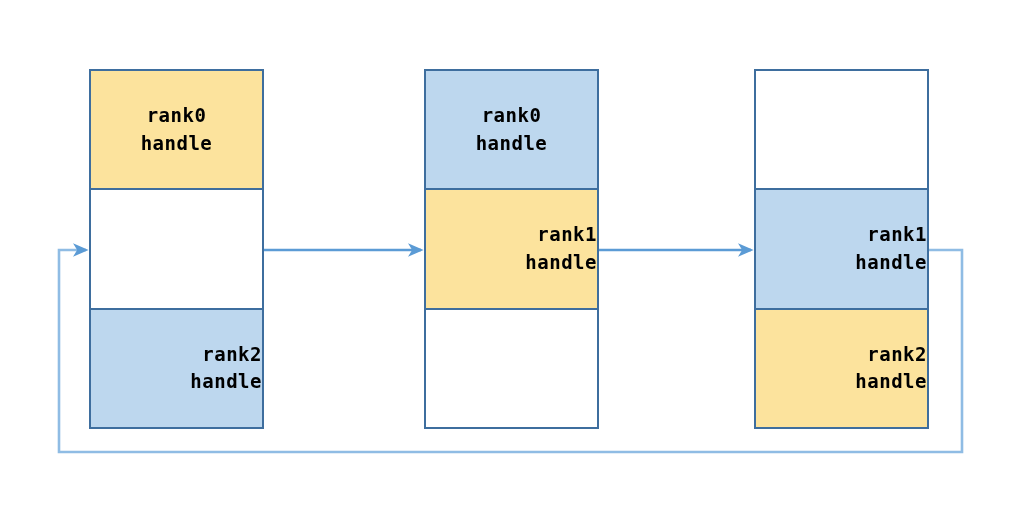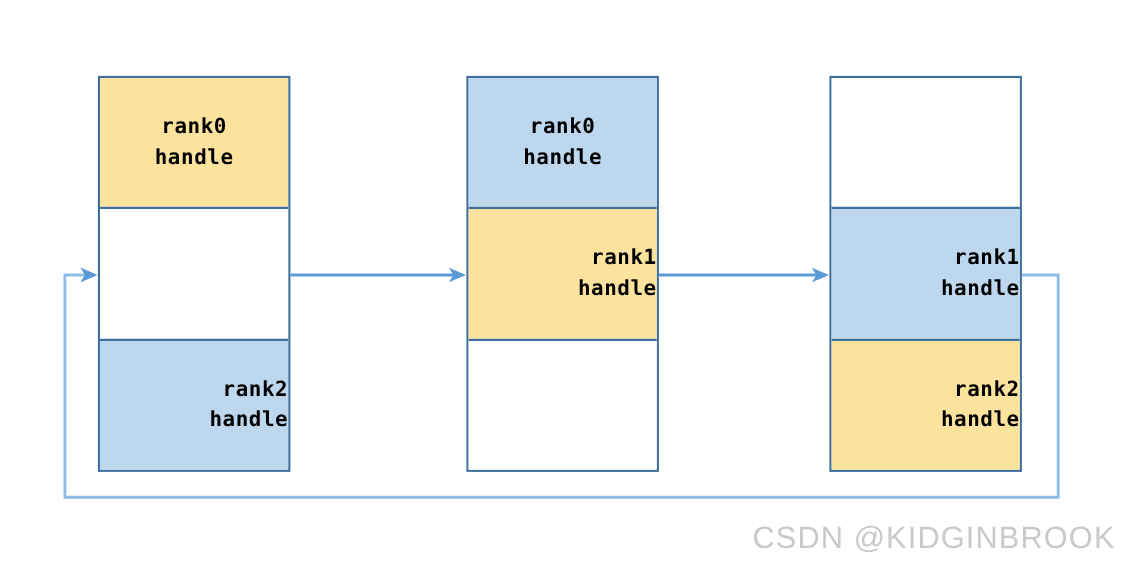--- a/index.html
+++ b/index.html
@@ -144,15 +144,14 @@
     <div class="handle-slot slot-fill-blue">
       <span class="slot-line">rank1</span>
       <span class="slot-line">handle</span>
     </div>
     <div class="handle-slot slot-fill-yellow">
       <span class="slot-line">rank2</span>
       <span class="slot-line">handle</span>
     </div>
   </div>
 
-  <div id="watermark">CSDN @KIDGINBROOK</div>
 
 </div>
 
 </body></html>

